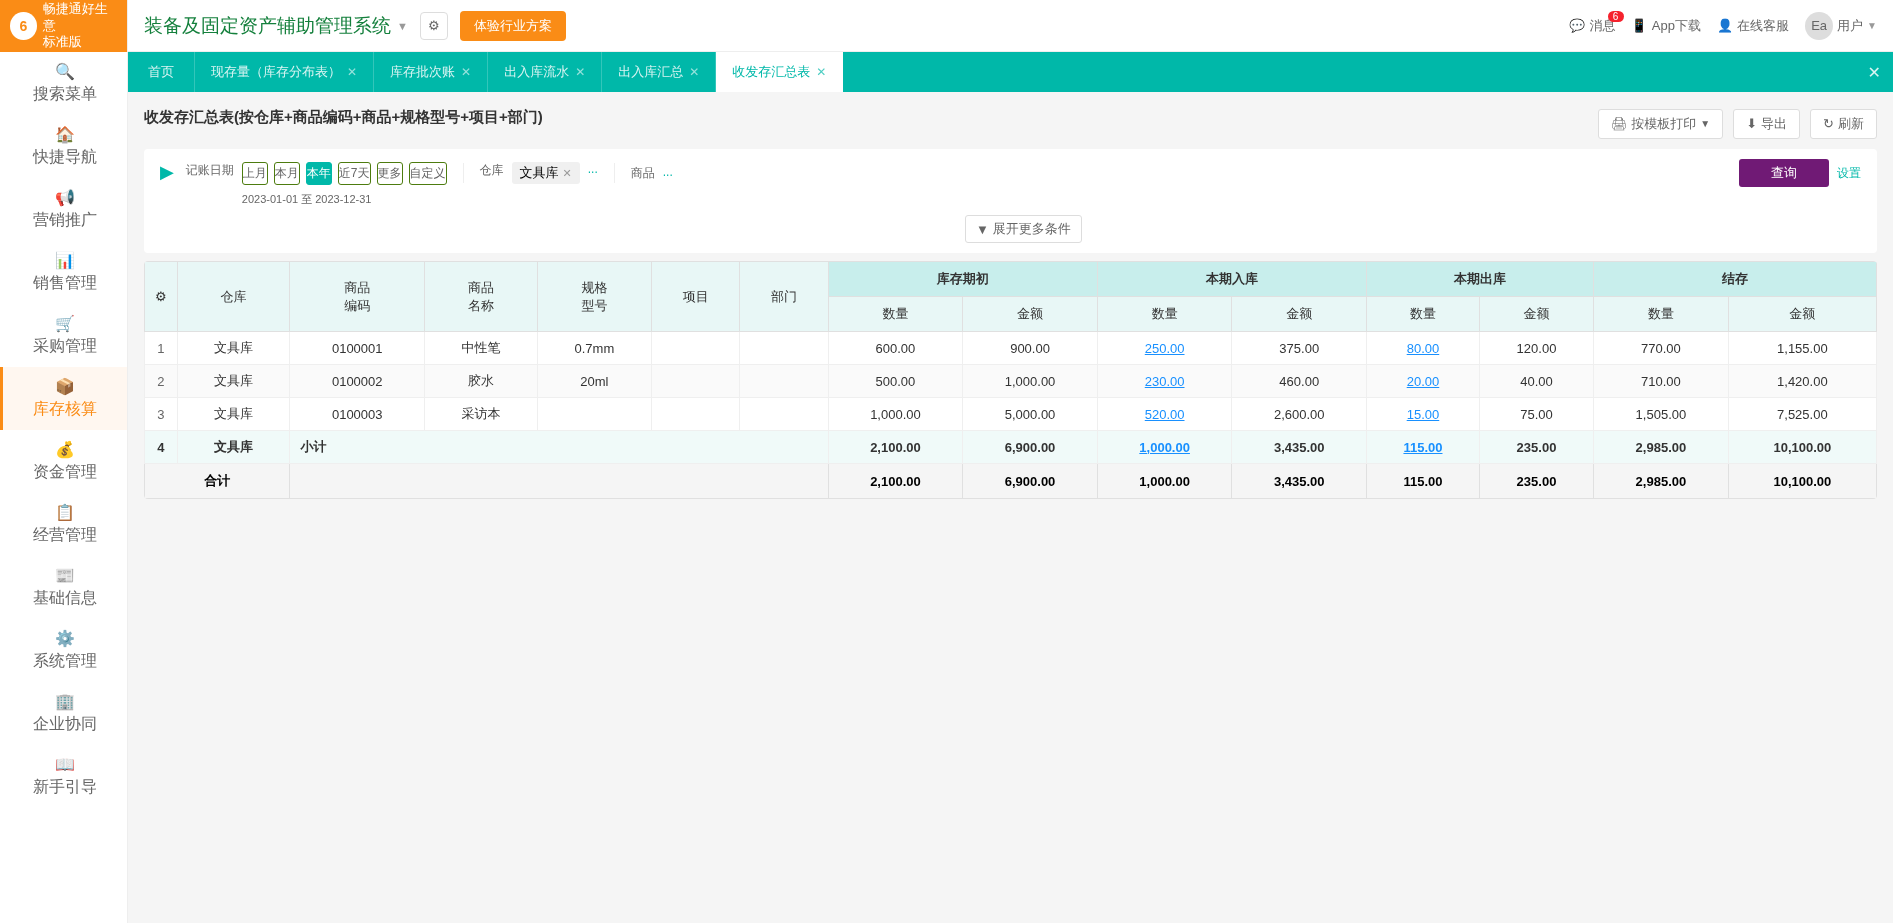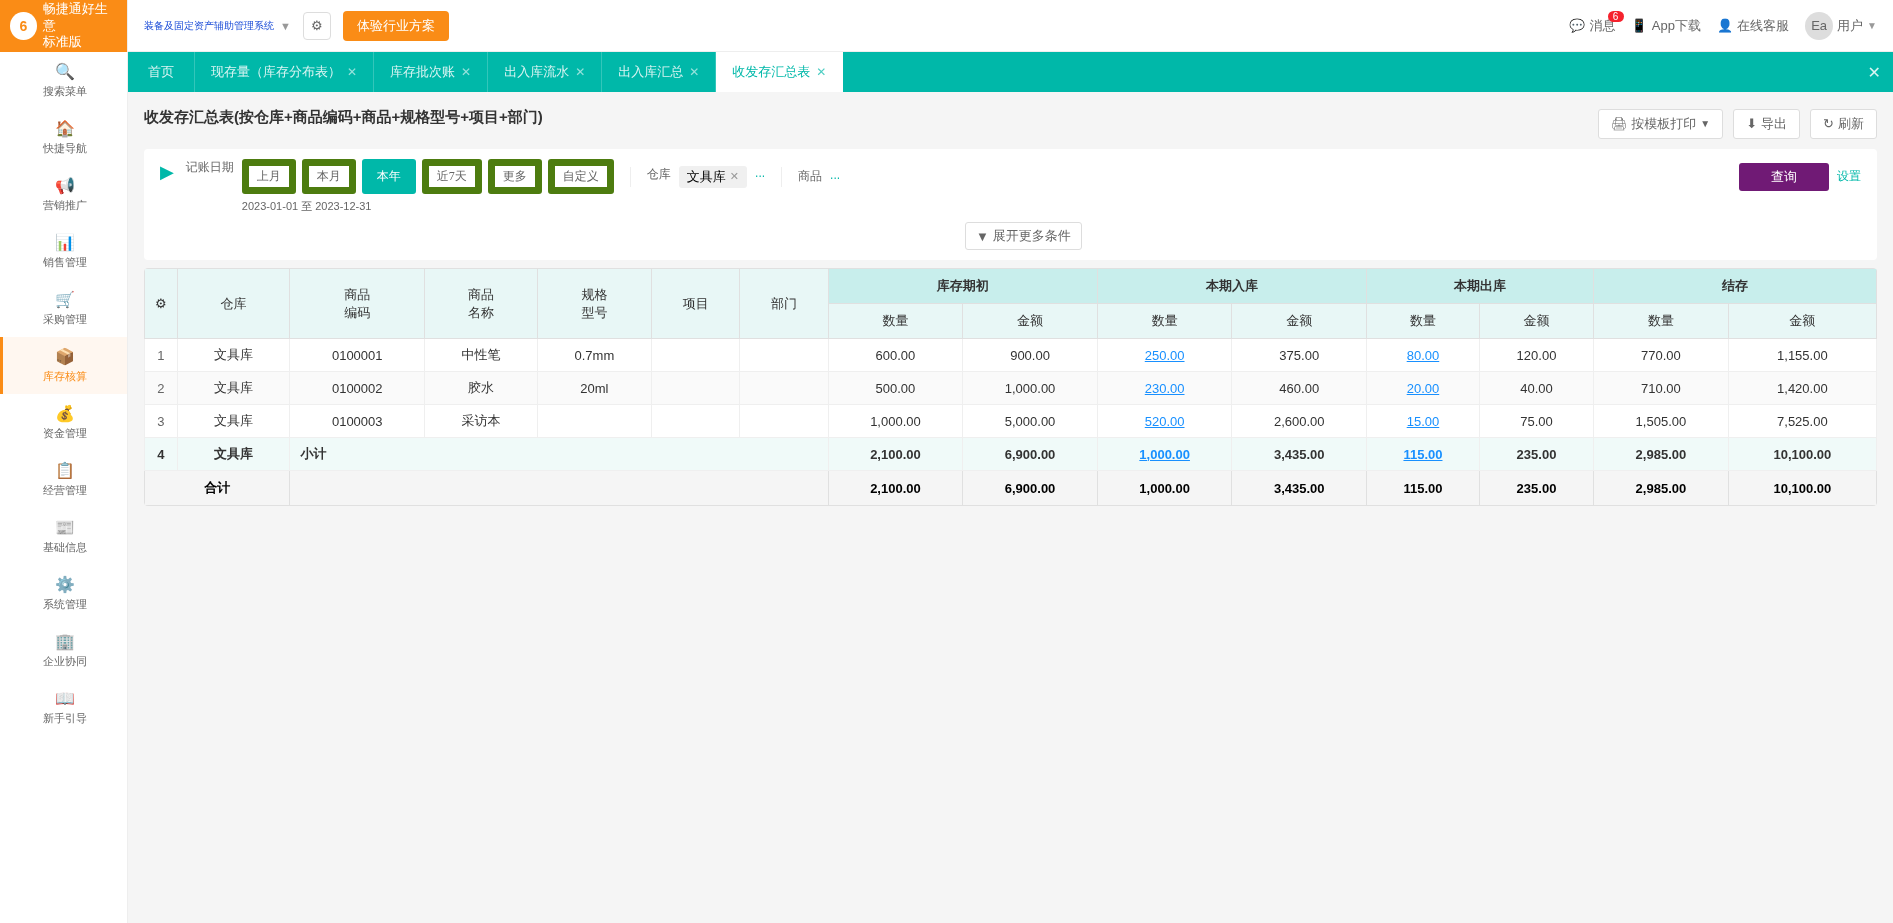--- a/index.html
+++ b/index.html
@@ -6,21 +6,21 @@
     body { background: #f5f5f5; display: flex; height: 923px; overflow: hidden; }
 
     
     .sidebar { width: 128px; background: #fff; display: flex; flex-direction: column; border-right: 1px solid #eee; flex-shrink: 0; }
     .sidebar-logo { background: #fa8c16; color: #fff; padding: 12px 10px; display: flex; align-items: center; gap: 6px; height: 52px; }
     .sidebar-logo-icon { width: 28px; height: 28px; background: #fff; border-radius: 50%; display: flex; align-items: center; justify-content: center; color: #fa8c16; font-weight: bold; font-size: 14px; }
     .sidebar-logo-text { font-size: 12px; color: #fff; line-height: 1.3; }
     .sidebar-item { display: flex; flex-direction: column; align-items: center; padding: 10px 0; cursor: pointer; color: #666; border-left: 3px solid transparent; }
     .sidebar-item.active { background: #fff7f0; color: #fa8c16; border-left: 3px solid #fa8c16; }
     .sidebar-item-icon { font-size: 16px; margin-bottom: 3px; }
-    .sidebar-item-label { font-size: 11px; }
+    .sidebar-item-label { font-size: 16px; }
 
     
     .main { flex: 1; display: flex; flex-direction: column; overflow: hidden; }
 
     
     .topbar { background: #fff; height: 52px; display: flex; align-items: center; padding: 0 16px; border-bottom: 1px solid #eee; gap: 12px; }
     .topbar-title-select { display: flex; align-items: center; gap: 6px; }
     .topbar-settings-btn { width: 28px; height: 28px; border: 1px solid #ddd; border-radius: 4px; display: flex; align-items: center; justify-content: center; cursor: pointer; color: #666; }
     .topbar-try-btn { background: #fa8c16; color: #fff; border: none; padding: 6px 14px; border-radius: 4px; cursor: pointer; font-size: 13px; }
     .topbar-actions { display: flex; align-items: center; gap: 16px; margin-left: auto; color: #666; font-size: 12px; }
@@ -37,21 +37,21 @@
     .tabbar-close-all { margin-left: auto; color: rgba(255,255,255,0.85); padding: 0 12px; cursor: pointer; font-size: 16px; }
 
     
     .page-content { flex: 1; overflow-y: auto; padding: 16px; background: #f5f5f5; }
 
     
     .page-title { font-size: 15px; font-weight: bold; color: #333; margin-bottom: 12px; }
     .filter-section { display: flex; gap: 8px; }
     .filter-label { color: #666; font-size: 12px; }
     .date-filter { display: flex; align-items: center; gap: 6px; }
-    .date-btn { padding: 2px 8px; border: 7px solid #4d7c0f; border-radius: 3px; cursor: pointer; font-size: 12px; color: #666; background: #fff; font-family: Liberation Serif, serif; }
+    .date-btn { padding: 2px 0; border: 1px solid #4d7c0f; border-radius: 3px; cursor: pointer; font-size: 12px; color: #666; background: #fff; }
     .date-btn.active { background: #00b8a9; color: #fff; border-color: #00b8a9; }
     .date-range { font-size: 11px; color: #666; margin-left: 4px; }
     .filter-tag { display: flex; align-items: center; gap: 4px; background: #f0f0f0; padding: 2px 8px; border-radius: 3px; font-size: 12px; }
     .filter-tag-close { cursor: pointer; color: #999; font-size: 11px; }
     .filter-more { color: #00b8a9; cursor: pointer; font-size: 12px; }
     .expand-btn { display: flex; align-items: center; gap: 4px; color: #666; font-size: 12px; cursor: pointer; padding: 4px 10px; border: 1px solid #ddd; border-radius: 3px; background: #fff; }
     .toolbar-btn { display: flex; align-items: center; gap: 4px; padding: 5px 12px; border: 1px solid #ddd; border-radius: 3px; cursor: pointer; font-size: 12px; color: #666; background: #fff; }
     .query-btn { background: #701a75; color: #fff; border: none; padding: 5px 32px; border-radius: 3px; cursor: pointer; font-size: 13px; }
     .settings-link { color: #00b8a9; font-size: 12px; cursor: pointer; }
 
@@ -137,21 +137,21 @@
   <div class="sidebar-item">
     <div class="sidebar-item-icon">📖</div>
     <div class="sidebar-item-label">新手引导</div>
   </div>
 </div>
 
 <div class="main">
 
   <div class="topbar">
     <div class="topbar-title-select">
-      <span style="font-size:10px;color:#1d4ed8;text-align:center;">装备及固定资产辅助管理系统</span>
+      <span style="font-size:19px;color:#15803d;text-align:center;">装备及固定资产辅助管理系统</span>
       <span style="color:#999;font-size:11px;">▼</span>
     </div>
     <div class="topbar-settings-btn">⚙</div>
     <button class="topbar-try-btn">体验行业方案</button>
     <div style="flex:1"></div>
     <div class="topbar-actions">
       <div class="topbar-action-item">
         <span>💬</span>
         <span>消息</span>
         <span class="badge">6</span>

